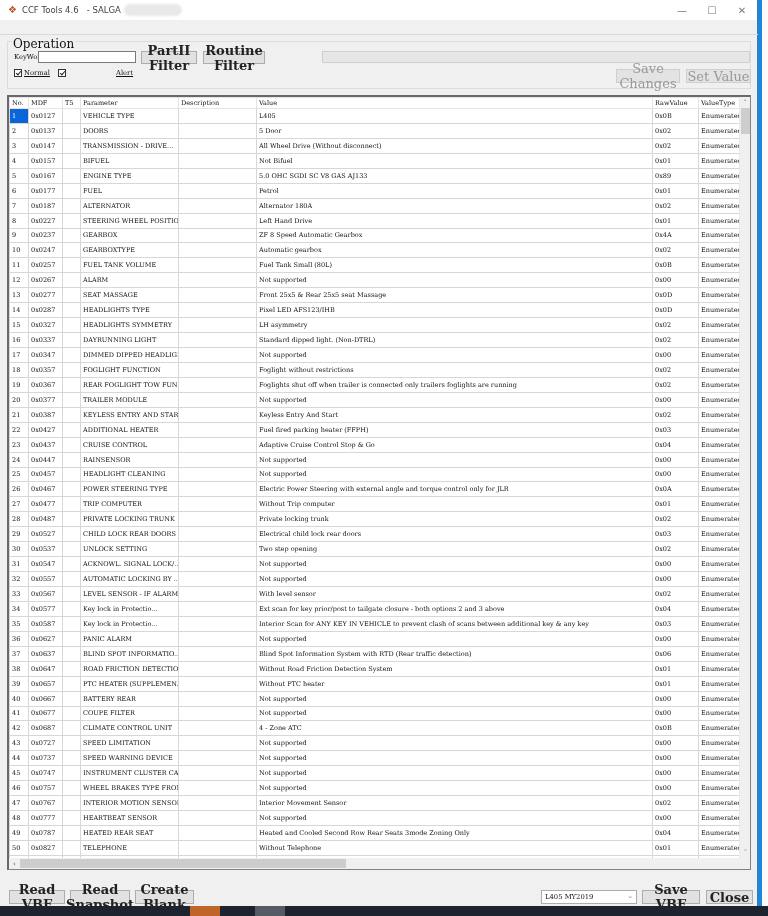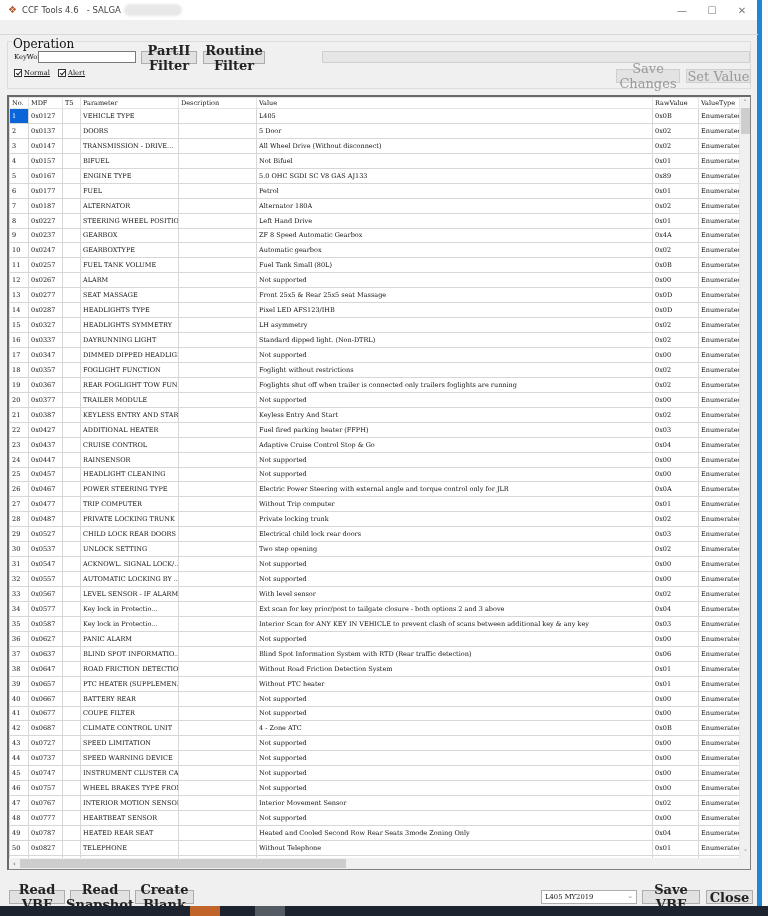--- a/index.html
+++ b/index.html
@@ -77,21 +77,21 @@
     <div class="btn" style="left:133px;top:9px;width:56px;height:13px;">PartII Filter</div>
     <div class="btn" style="left:195px;top:9px;width:62px;height:13px;">Routine Filter</div>
     <div class="progress"></div>
     <div class="btn disabled" style="left:608px;top:27px;width:64px;height:14px;">Save Changes</div>
     <div class="btn disabled" style="left:678px;top:27px;width:65px;height:14px;">Set Value</div>
 
     <label class="chk" style="left:6px;">
       <span class="box"></span>
       <span>Normal</span>
     </label>
-    <label class="chk" style="left:50px;">
+    <label class="chk" style="left:50px;gap:48px;">
       <span class="box"></span>
       <span>Alert</span>
     </label>
     <label class="chk" style="left:89px;margin-top:31px;">
       <span class="box"></span>
       <span>Update</span>
     </label>
   </div>
 
   <div class="grid-wrap">

